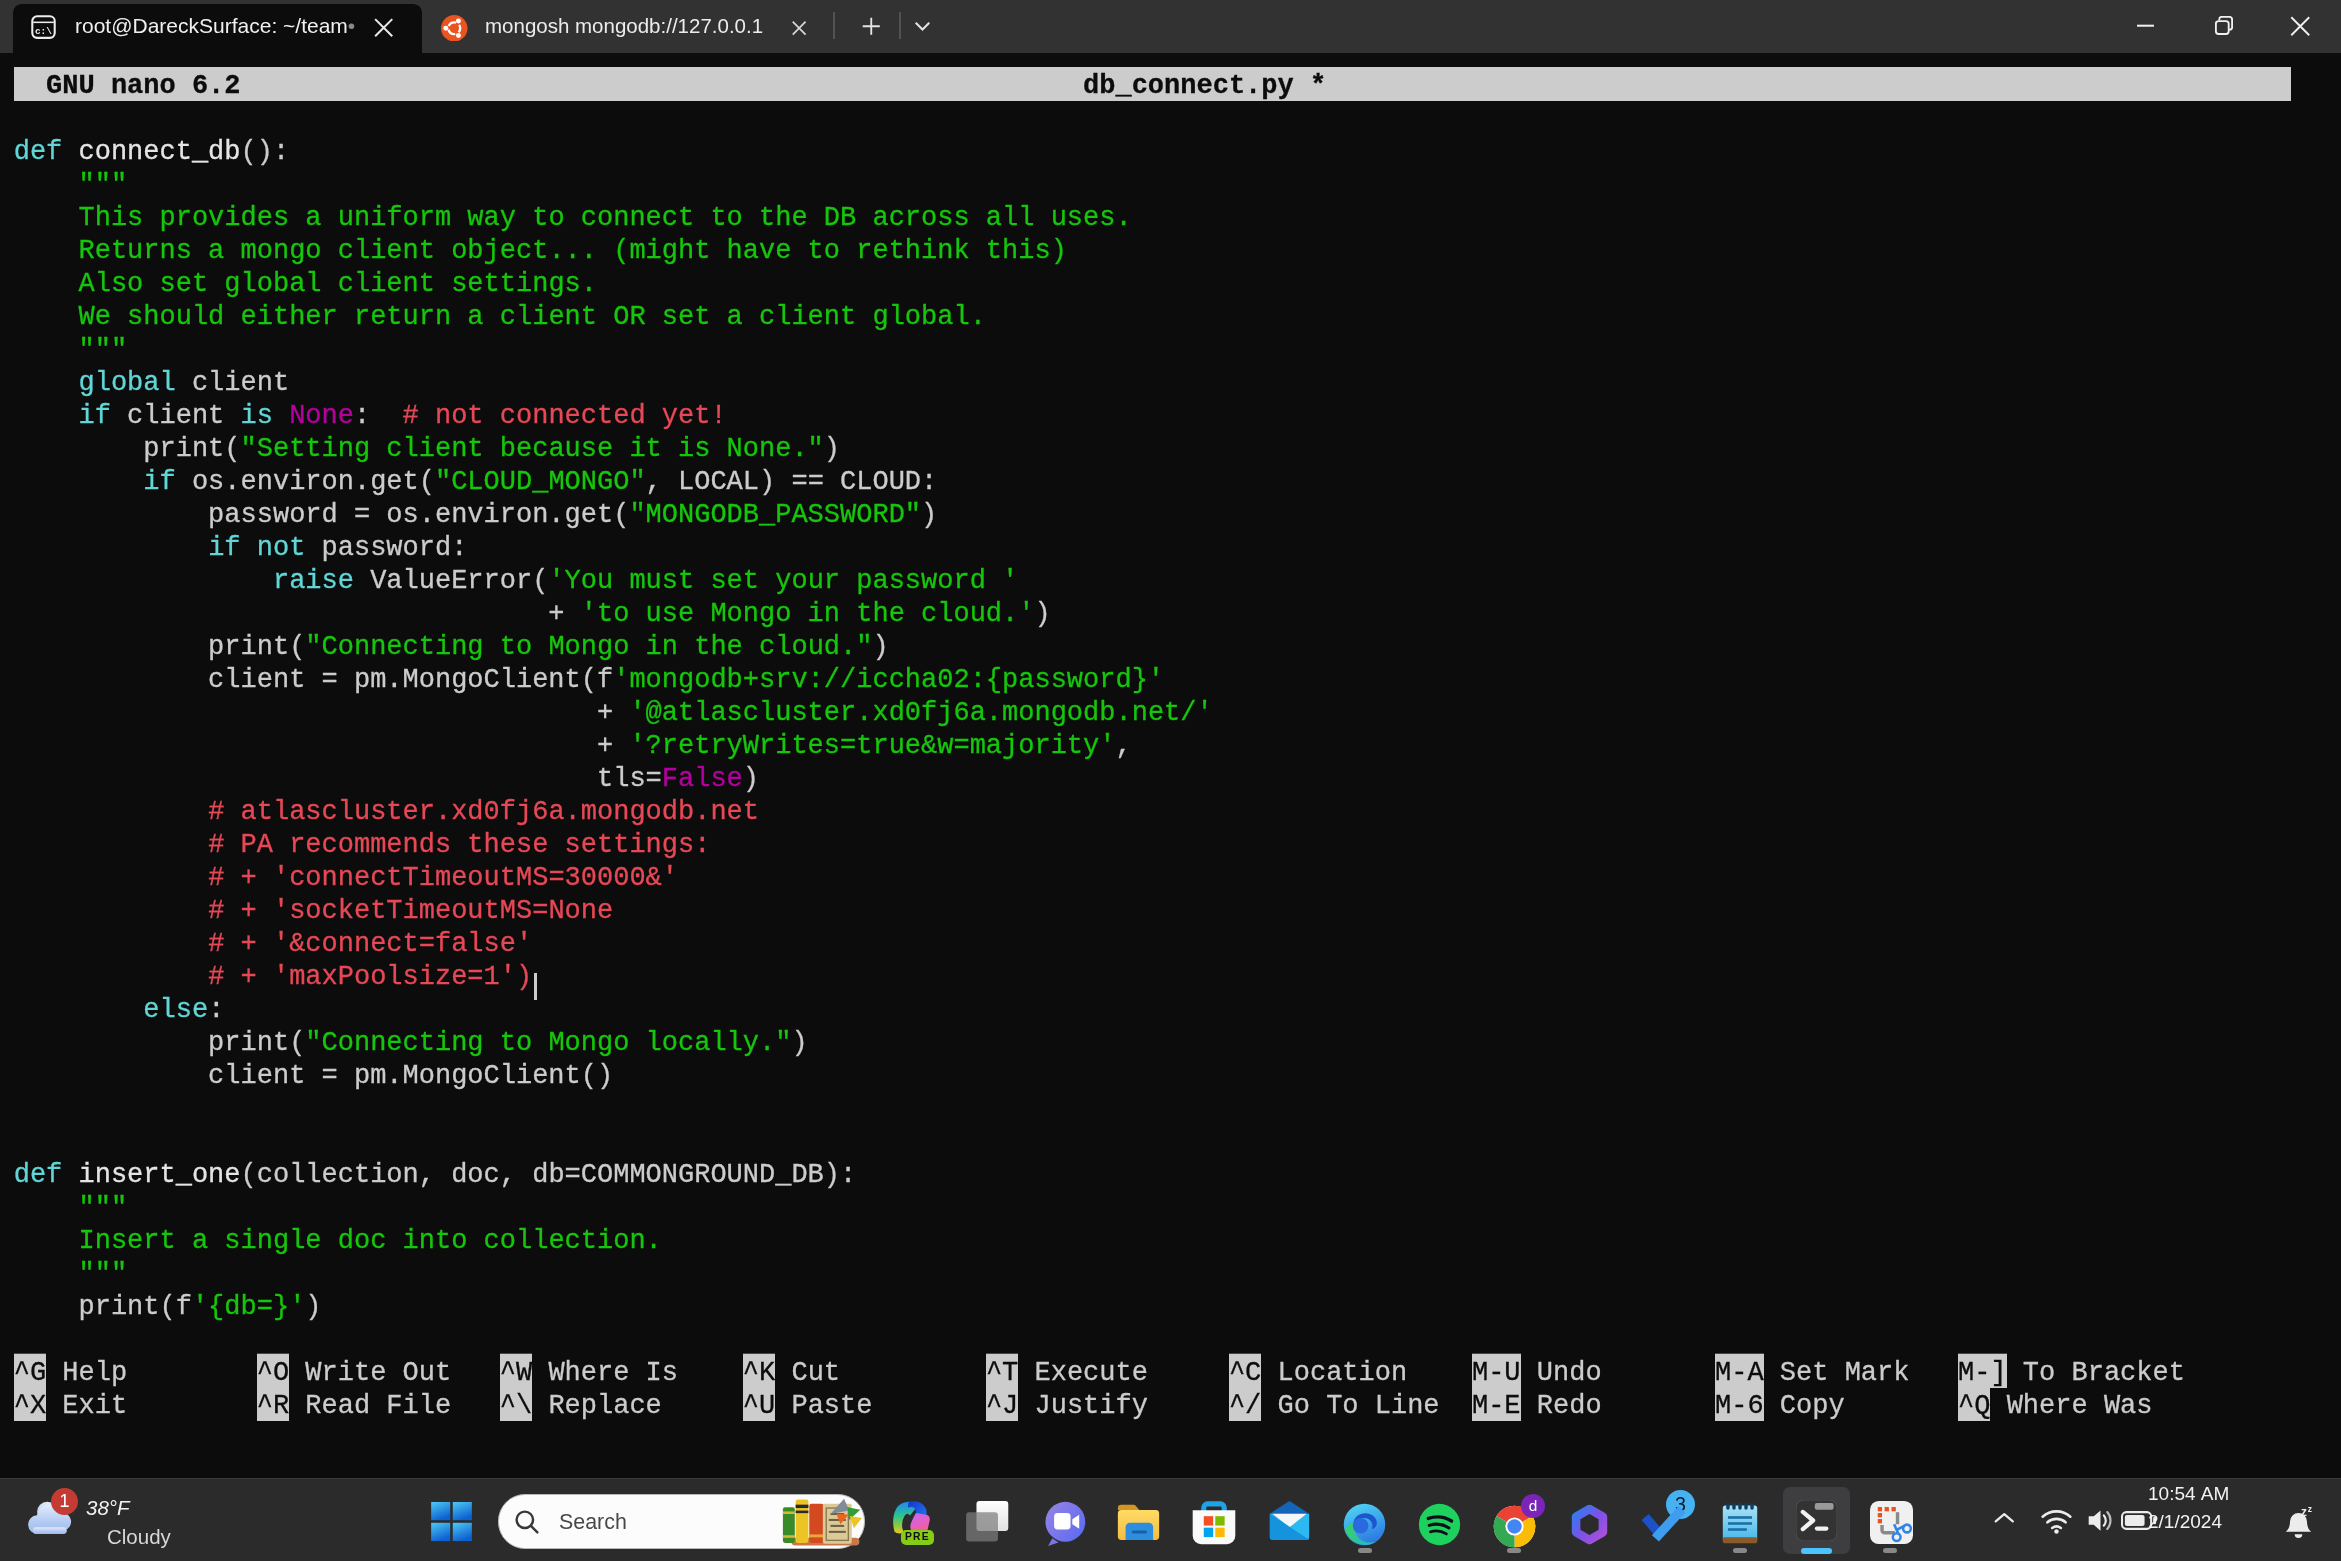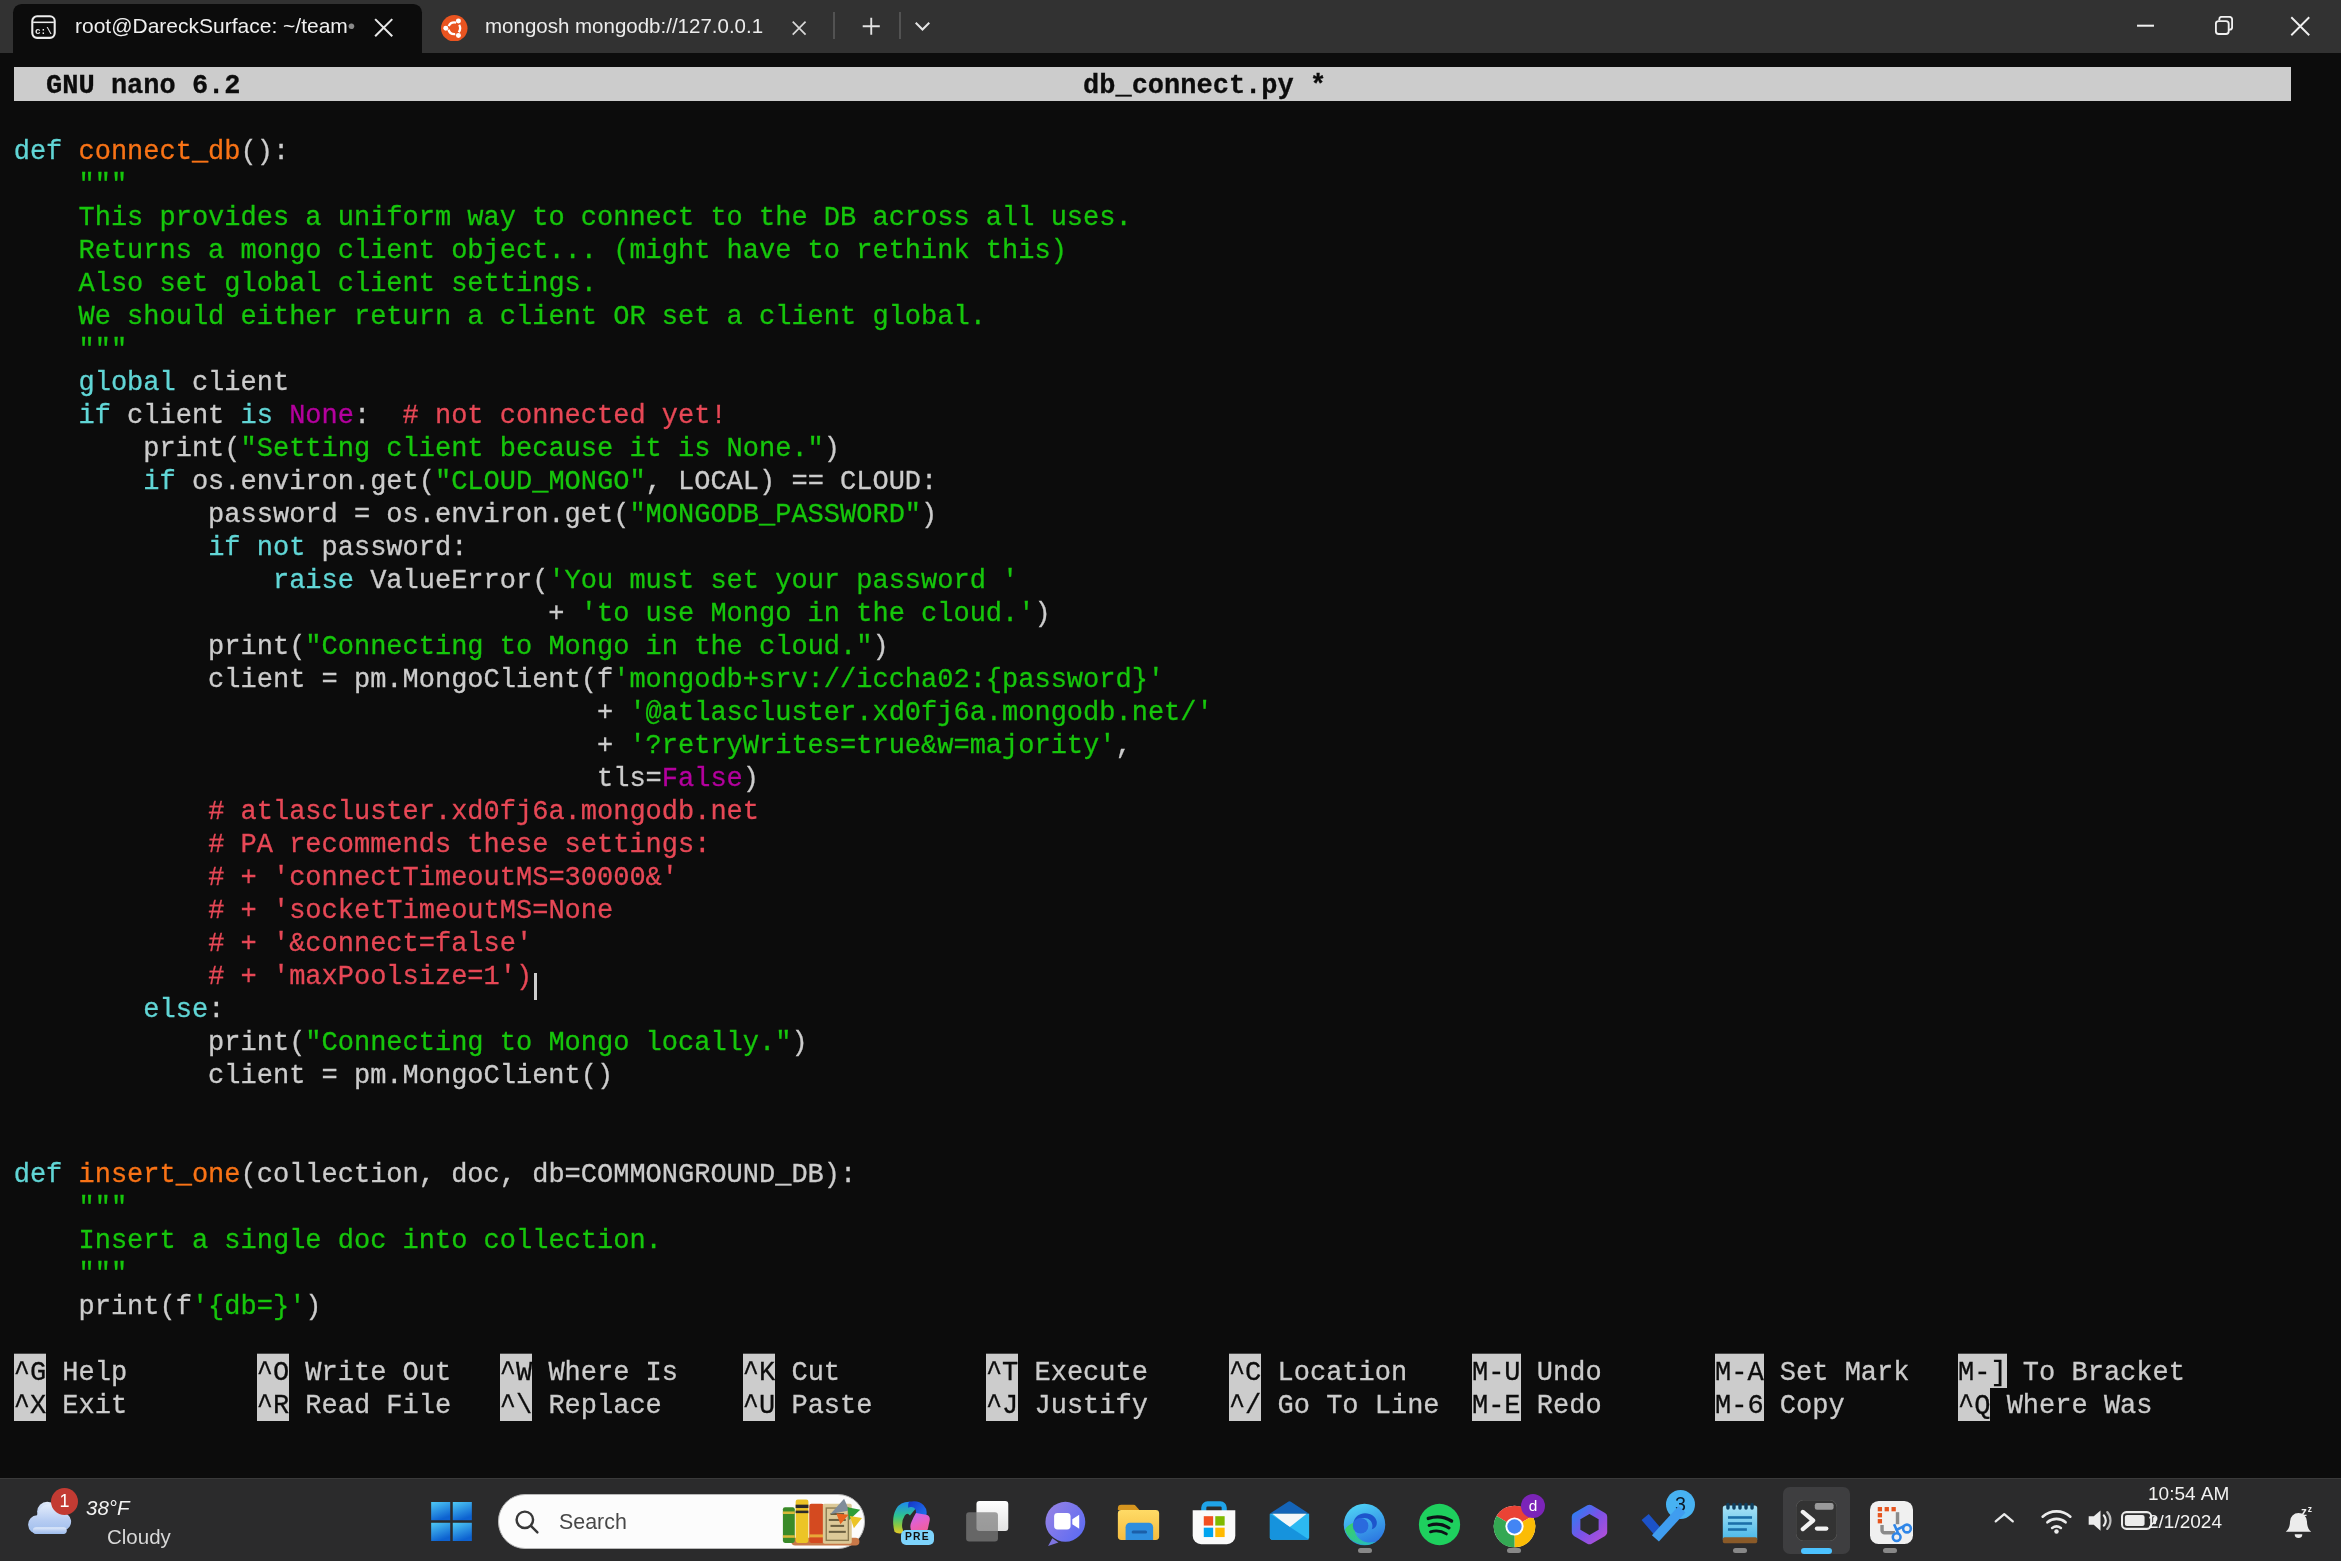--- a/index.html
+++ b/index.html
@@ -11,21 +11,21 @@
                border-radius:8.6px 8.6px 0 0; }
   .tabtitle { position:absolute; top:0; height:49px; line-height:51px; color:#f0f0f0;
                font-size:21px; white-space:nowrap; }
   .tsep { position:absolute; top:12px; width:1.7px; height:27px; background:#525252; }
   
   #term { position:absolute; left:0; top:53px; width:2342px; height:1425px; background:#0c0c0c; }
   pre#grid { position:absolute; left:13.7px; top:17px;
       font-family:"Liberation Mono", monospace; font-size:27px; line-height:33px;
       color:#cccccc; white-space:pre; -webkit-text-stroke:0.3px currentColor; }
   pre#grid .k { color:#61d6d6; }
-  pre#grid .f { color:#f97316; }
+  pre#grid .f { color:#e5e5e5; }
   pre#grid .s { color:#16c60c; }
   pre#grid .c { color:#e74856; }
   pre#grid .m { color:#b4009e; }
   pre#grid .tb { background:#cccccc; color:#0c0c0c; }
   pre#grid .inv { background:#cccccc; color:#0c0c0c; box-shadow:0 -4.3px 0 #cccccc; }
   #cursor { position:absolute; left:534px; top:920px; width:2.6px; height:27px; background:#cccccc; }
   
   #taskbar { position:absolute; left:0; top:1478px; width:2342px; height:83px; background:#2b2b2c;
              border-top:0.9px solid #3a3a3a; }
   .rundot { position:absolute; top:69px; width:13.7px; height:5.1px; border-radius:2.6px; background:#888; }
@@ -198,21 +198,21 @@
    <linearGradient id="cpr" x1="0.3" y1="0" x2="0.7" y2="1">
      <stop offset="0" stop-color="#c468f0"></stop>
           <stop offset="0.5" stop-color="#e85fc0"></stop>
           <stop offset="1" stop-color="#f06090"></stop>
         </linearGradient>
   </defs>
   <path d="M4 36 Q0 20 6 9 Q11 1 21 1 Q28 1 31 6 L22 17 Q19 13 16 17 Q12 23 13 31 Q13.5 35 16 37 L10 38 Q6 38 4 36 Z" fill="url(#cpl)"></path>
   <path d="M21 1 Q32 -1.5 38 5 Q43 10.5 41 17 L29 15 Q30 8 24 7 Q21.5 6.5 20 8 Q19.5 3.5 21 1 Z" fill="url(#cpt)"></path>
   <path d="M29 14 L41 16 Q46 17 45 23 L43 32 Q41.5 39 34 38 L24 36 Q21 30 24 24 Q26.5 18 29 14 Z" fill="url(#cpr)"></path>
 </svg>
-<div class="abs" style="left:901px;top:51px;width:33px;height:14.6px;border-radius:5.1px;background:#7dd3fc;color:#111;font-size:10.3px;font-weight:bold;text-align:center;line-height:14.6px;letter-spacing:1.3px;">PRE</div>
+<div class="abs" style="left:901px;top:51px;width:33px;height:14.6px;border-radius:5.1px;background:#84cc16;color:#111;font-size:10.3px;font-weight:bold;text-align:center;line-height:14.6px;letter-spacing:1.3px;">PRE</div>
 <svg class="abs" style="left:966px;top:22px" width="45" height="43" viewBox="0 0 52 50">
   <defs>
         <linearGradient id="sq" x1="0" y1="0" x2="0" y2="1">
           <stop offset="0" stop-color="#ffffff"></stop>
           <stop offset="1" stop-color="#e2e2e2"></stop>
         </linearGradient>
       </defs>
   <rect x="12" y="0" width="37" height="35" rx="3.5" fill="url(#sq)"></rect>
   <rect x="0" y="13" width="37" height="34" rx="3.5" fill="#7d7d7d" opacity="0.72"></rect>
 </svg>

